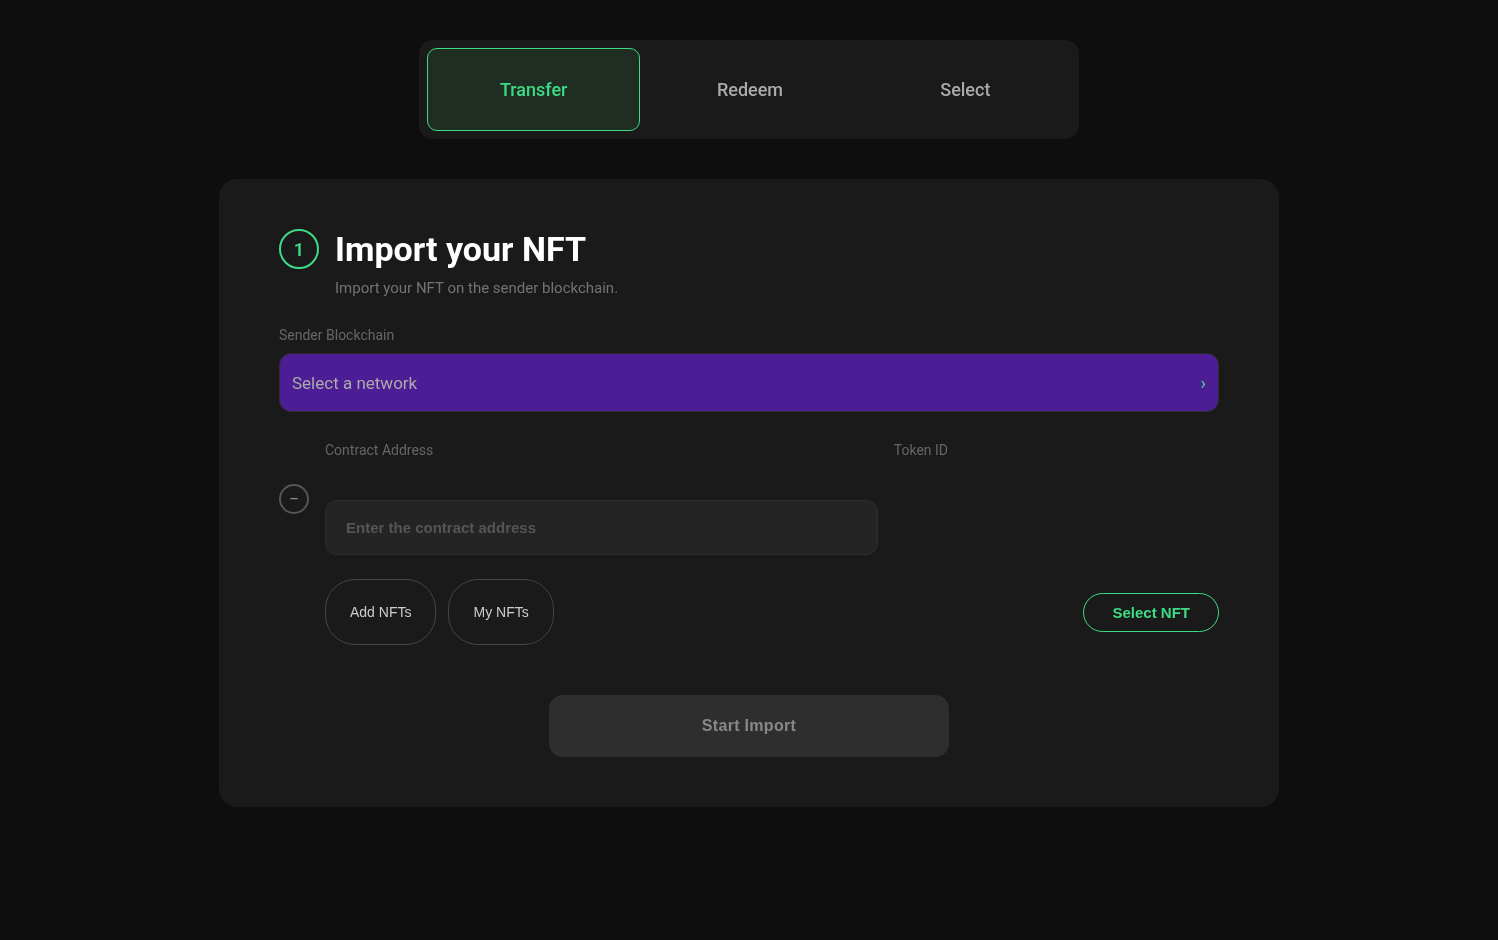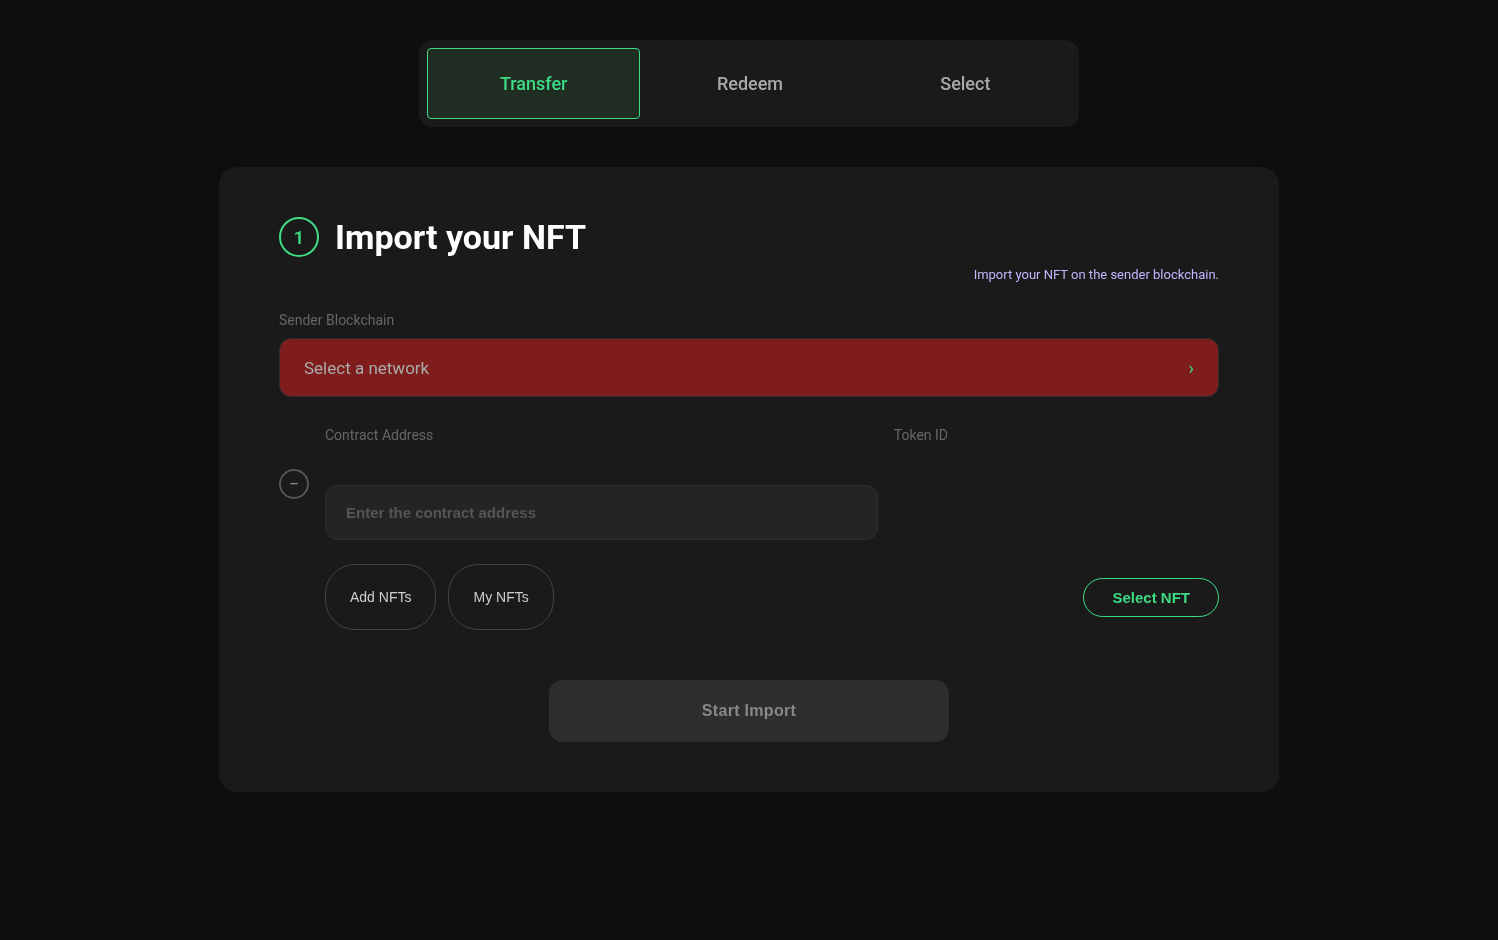--- a/index.html
+++ b/index.html
@@ -29,22 +29,22 @@
       border-radius: 14px;
       padding: 8px;
       gap: 4px;
       width: 660px;
       margin-bottom: 40px;
     }
 
     .tab-item {
       flex: 1;
       text-align: center;
-      padding: 24px 20px;
-      border-radius: 4px;
+      padding: 30px 20px;
+      border-radius: 10px;
       cursor: pointer;
       font-size: 18px;
       font-weight: 500;
       color: #aaaaaa;
       transition: all 0.2s;
     }
 
     .tab-item.active {
       background-color: #1f2d22;
       border: 1.5px solid #3ddc84;
@@ -84,40 +84,39 @@
       flex-shrink: 0;
     }
 
     .section-title {
       font-size: 34px;
       font-weight: 700;
       color: #ffffff;
     }
 
     .section-subtitle {
-      font-size: 13px;
-      color: #c4b5fd;
+      font-size: 15px;
+      color: #737373;
       margin-bottom: 30px;
       margin-left: 0;
       padding-left: 56px;
-      text-align: right;
     }
 
     
     .field-label {
       font-size: 14px;
       color: #666666;
       margin-bottom: 10px;
     }
 
     .network-select {
-      background-color: #7f1d1d;
+      background-color: #4c1d95;
       border: 1px solid #2e2e2e;
       border-radius: 12px;
-      padding: 18px 24px;
+      padding: 18px 12px;
       display: flex;
       align-items: center;
       justify-content: space-between;
       cursor: pointer;
       margin-bottom: 30px;
       width: 100%;
       gap: 25px;
     }
 
     .network-select-text {

